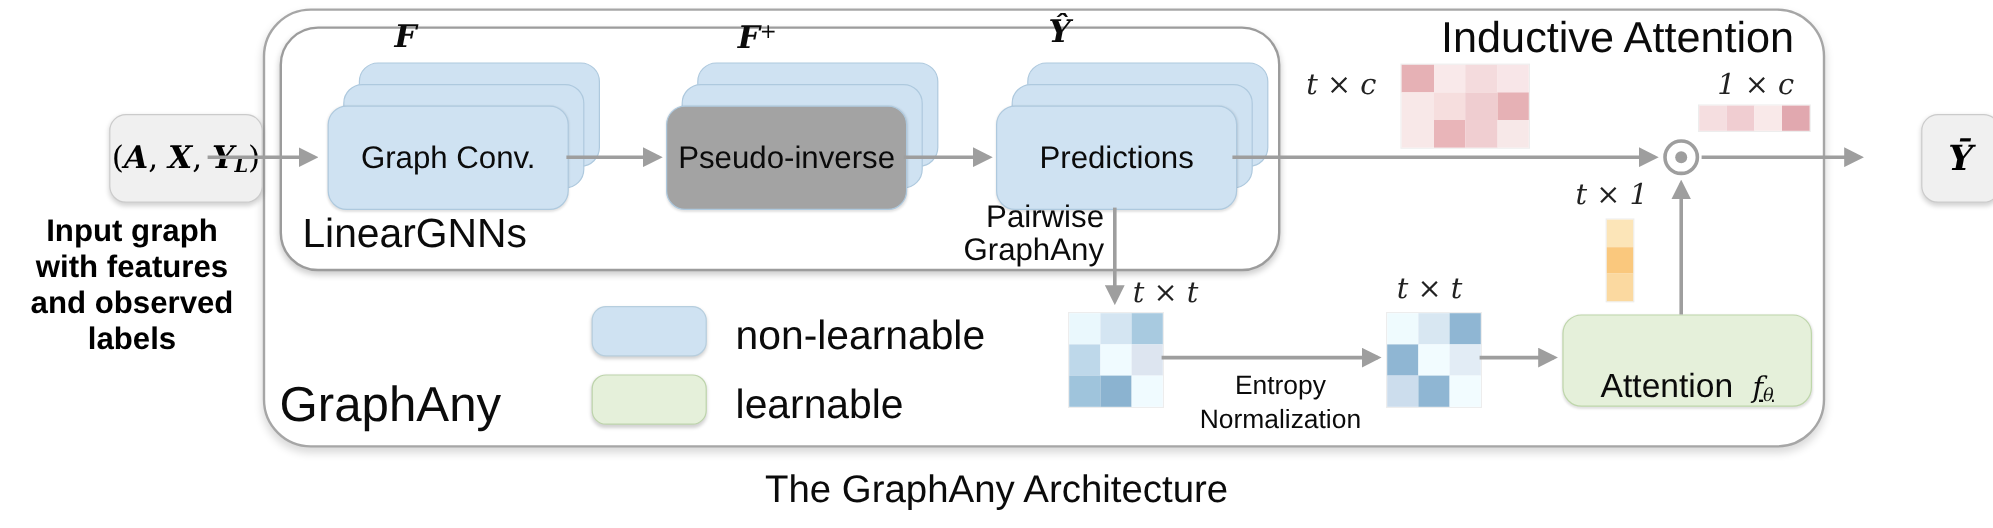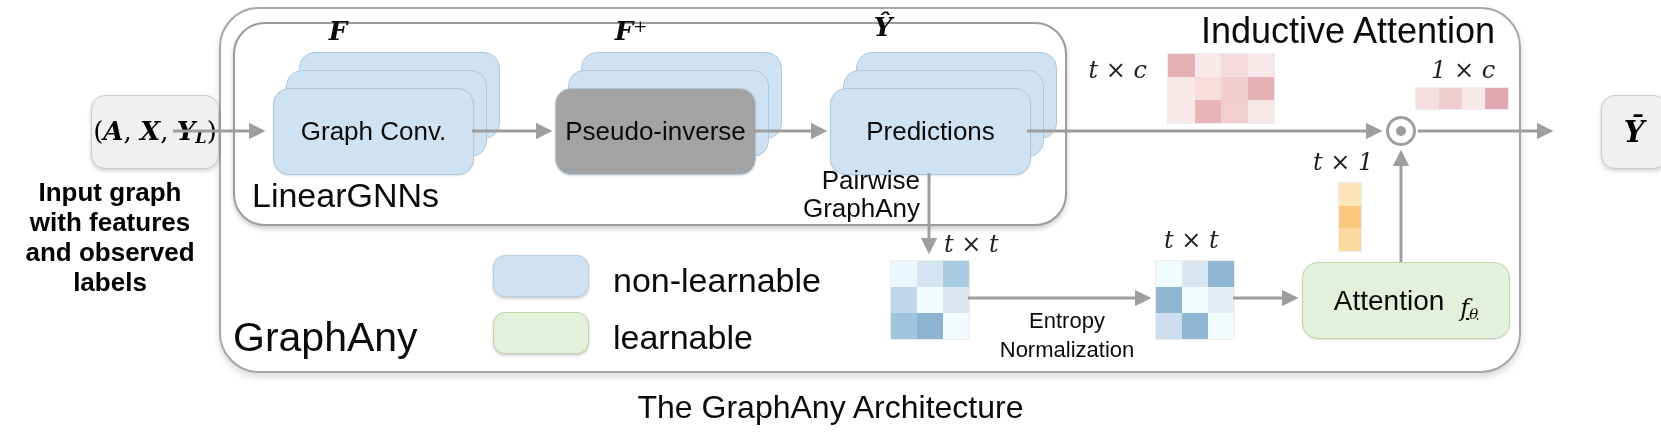--- a/index.html
+++ b/index.html
@@ -169,21 +169,21 @@
       <div style="background: rgb(143, 182, 211);"></div>
       <div style="background: rgb(143, 182, 211);"></div>
       <div style="background: rgb(242, 252, 255);"></div>
       <div style="background: rgb(226, 236, 245);"></div>
       <div style="background: rgb(204, 221, 237);"></div>
       <div style="background: rgb(143, 182, 211);"></div>
       <div style="background: rgb(242, 252, 255);"></div>
     </div>
   <div class="dim lbl-txt2">t × t</div>
 
-  <div class="attention" style="background: rgb(229, 240, 218);">
+  <div class="attention" style="background: rgb(229, 240, 218); align-items: flex-end;">
     <span>Attention</span>
     <span class="ftheta"><span class="seg-i">f</span><span class="seg-i seg-sub">θ</span></span>
   </div>
   <div class="hm hm-tx1" style="display: grid; grid-template-rows: repeat(3, 1fr); grid-template-columns: repeat(1, 1fr);">
       <div style="background: rgb(252, 229, 184);"></div>
       <div style="background: rgb(250, 200, 125);"></div>
       <div style="background: rgb(251, 217, 160);"></div>
     </div>
   <div class="dim lbl-tx1">t × 1</div>
 

